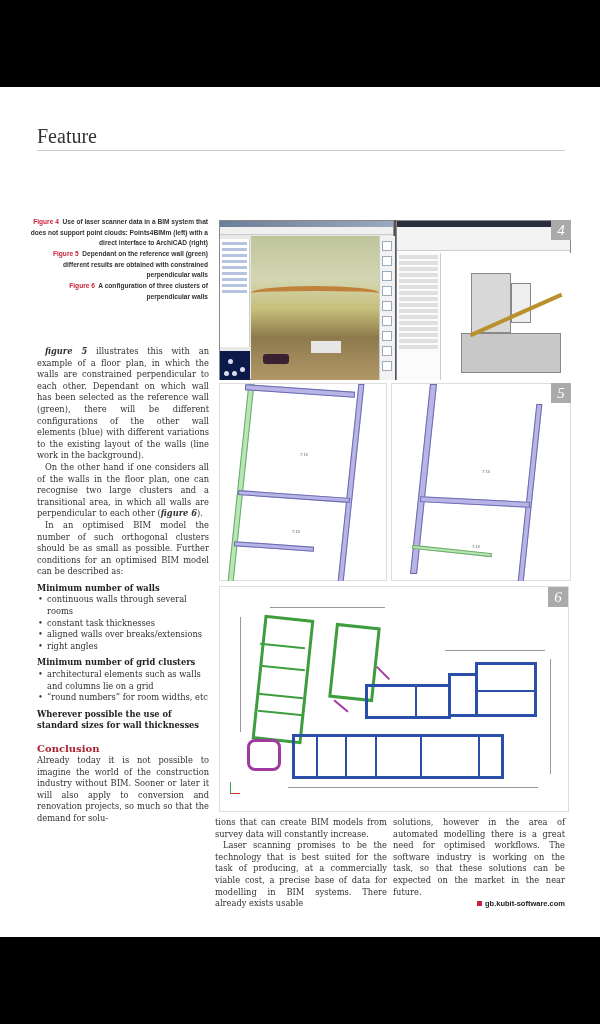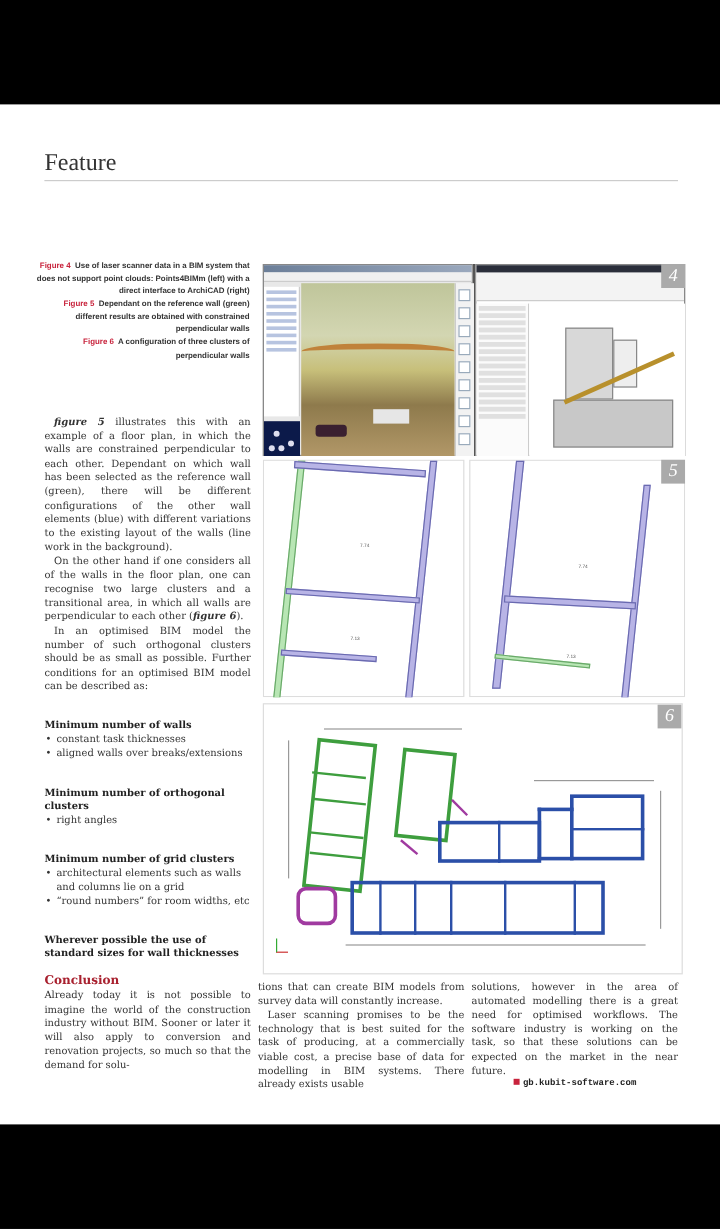--- a/index.html
+++ b/index.html
@@ -55,29 +55,29 @@
   .b { border: 3px solid #2b4fa8; }
   .m { border: 3px solid #a03aa0; }
   .dim { position: absolute; border-top: 1px solid #999; }
   .dimv { position: absolute; border-left: 1px solid #999; }
 
   
   .col { position: absolute; font-family: "DejaVu Serif", serif; font-size: 8.3px; line-height: 11.6px; color: #333; text-align: justify; }
   .col p { margin: 0; text-indent: 8px; }
   .col p.noindent { text-indent: 0; }
   .col em { font-style: italic; font-weight: bold; }
-  .col h4 { font-size: 8.3px; font-weight: bold; color: #222; margin-top: 21px; line-height: 11.6px; text-align: left; }
+  .col h4 { font-size: 8.3px; font-weight: bold; color: #222; margin-top: 5px; line-height: 11.6px; text-align: left; }
   .col ul { list-style: none; }
   .col li { padding-left: 10px; position: relative; text-align: left; }
   .col li::before { content: "•"; position: absolute; left: 1px; }
   .col h3 { font-size: 10px; font-weight: bold; color: #a8202e; margin-top: 10px; line-height: 13px; }
   #col1 { left: 37px; top: 259px; width: 172px; }
   #col2 { left: 215px; top: 730px; width: 172px; }
   #col3 { left: 393px; top: 730px; width: 172px; }
-  .link { font-family: Liberation Mono, monospace; font-weight: bold; font-size: 7.5px; color: #222; text-align: center; }
+  .link { font-family: Liberation Sans, sans-serif; font-weight: bold; font-size: 7.5px; color: #222; text-align: right; }
   .link .sq { display: inline-block; width: 5px; height: 5px; background: #c8233c; margin-right: 3px; }
 
   .footer { position: absolute; top: 825px; left: 37px; width: 528px; font-family: "DejaVu Serif", serif; font-size: 8px; color: #333; }
   .footer .pg { font-weight: bold; }
   .footer .brand { font-family: "Liberation Sans", sans-serif; font-weight: bold; color: #c8233c; letter-spacing: -0.3px; margin: 0 4px; }
   .footer .date { font-weight: bold; }
   .footer .site { position: absolute; right: 0; top: 0; font-family: "Liberation Serif", serif; font-size: 8.5px; color: #444; }
 </style>
 </head>
 <body>
@@ -216,24 +216,24 @@
     <div style="position:absolute;left:10px;top:195px;width:10px;height:12px;border-left:1px solid #3a3;border-bottom:1px solid #c33;"></div>
     <div class="fig-num">6</div>
   </div>
 
   <div class="col" id="col1">
     <p><em>figure 5</em><span> illustrates this with an example of a floor plan, in which the walls are constrained perpendicular to each other. Dependant on which wall has been selected as the reference wall (green), there will be different configurations of the other wall elements (blue) with different variations to the existing layout of the walls (line work in the background).</span></p>
     <p><span>On the other hand if one considers all of the walls in the floor plan, one can recognise two large clusters and a transitional area, in which all walls are perpendicular to each other (</span><em>figure 6</em><span>).</span></p>
     <p>In an optimised BIM model the number of such orthogonal clusters should be as small as possible. Further conditions for an optimised BIM model can be described as:</p>
     <h4>Minimum number of walls</h4>
     <ul>
+      <li>continuous walls through several rooms</li>
       <li>constant task thicknesses</li>
       <li>aligned walls over breaks/extensions</li>
     </ul>
-    <h4>Minimum number of orthogonal clusters</h4>
     <ul>
       <li>right angles</li>
     </ul>
     <h4>Minimum number of grid clusters</h4>
     <ul>
       <li>architectural elements such as walls and columns lie on a grid</li>
       <li>“round numbers” for room widths, etc</li>
     </ul>
     <h4>Wherever possible the use of standard sizes for wall thicknesses</h4>
     <h3>Conclusion</h3>

